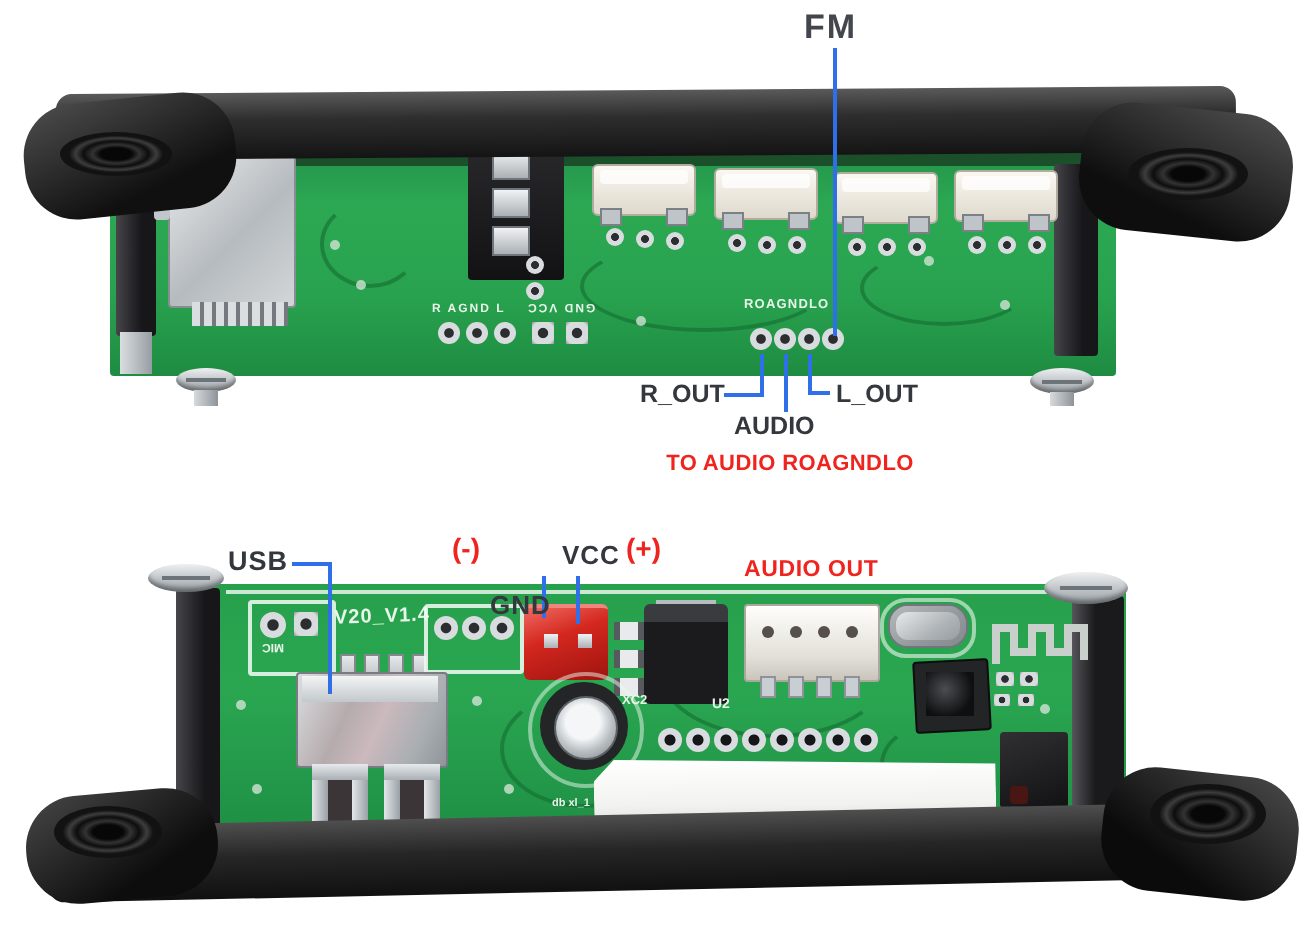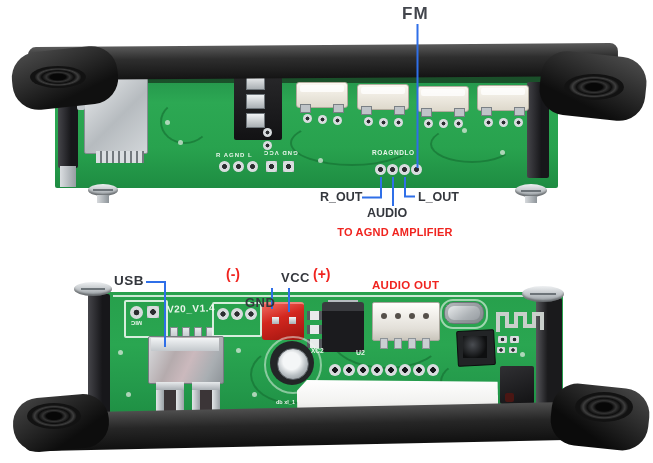--- a/index.html
+++ b/index.html
@@ -324,21 +324,21 @@
       <path d="M146,282 L165,282 L165,347"></path>
       <path d="M272,288 L272,309"></path>
       <path d="M289,288 L289,312"></path>
     </g>
   </svg>
 
   <div class="lbl lbl-fm">FM</div>
   <div class="lbl lbl-rout">R_OUT</div>
   <div class="lbl lbl-agnd">AUDIO</div>
   <div class="lbl lbl-lout">L_OUT</div>
-  <div class="lbl lbl-amp">TO AGND AMPLIFIER</div>
+  <div class="lbl lbl-amp">TO AUDIO ROAGNDLO</div>
   <div class="lbl lbl-usb">USB</div>
   <div class="lbl lbl-minus">(-)</div>
   <div class="lbl lbl-gnd">GND</div>
   <div class="lbl lbl-vcc">VCC</div>
   <div class="lbl lbl-plus">(+)</div>
   <div class="lbl lbl-audio">AUDIO OUT</div>
 
 </div>
 
 </body></html>

